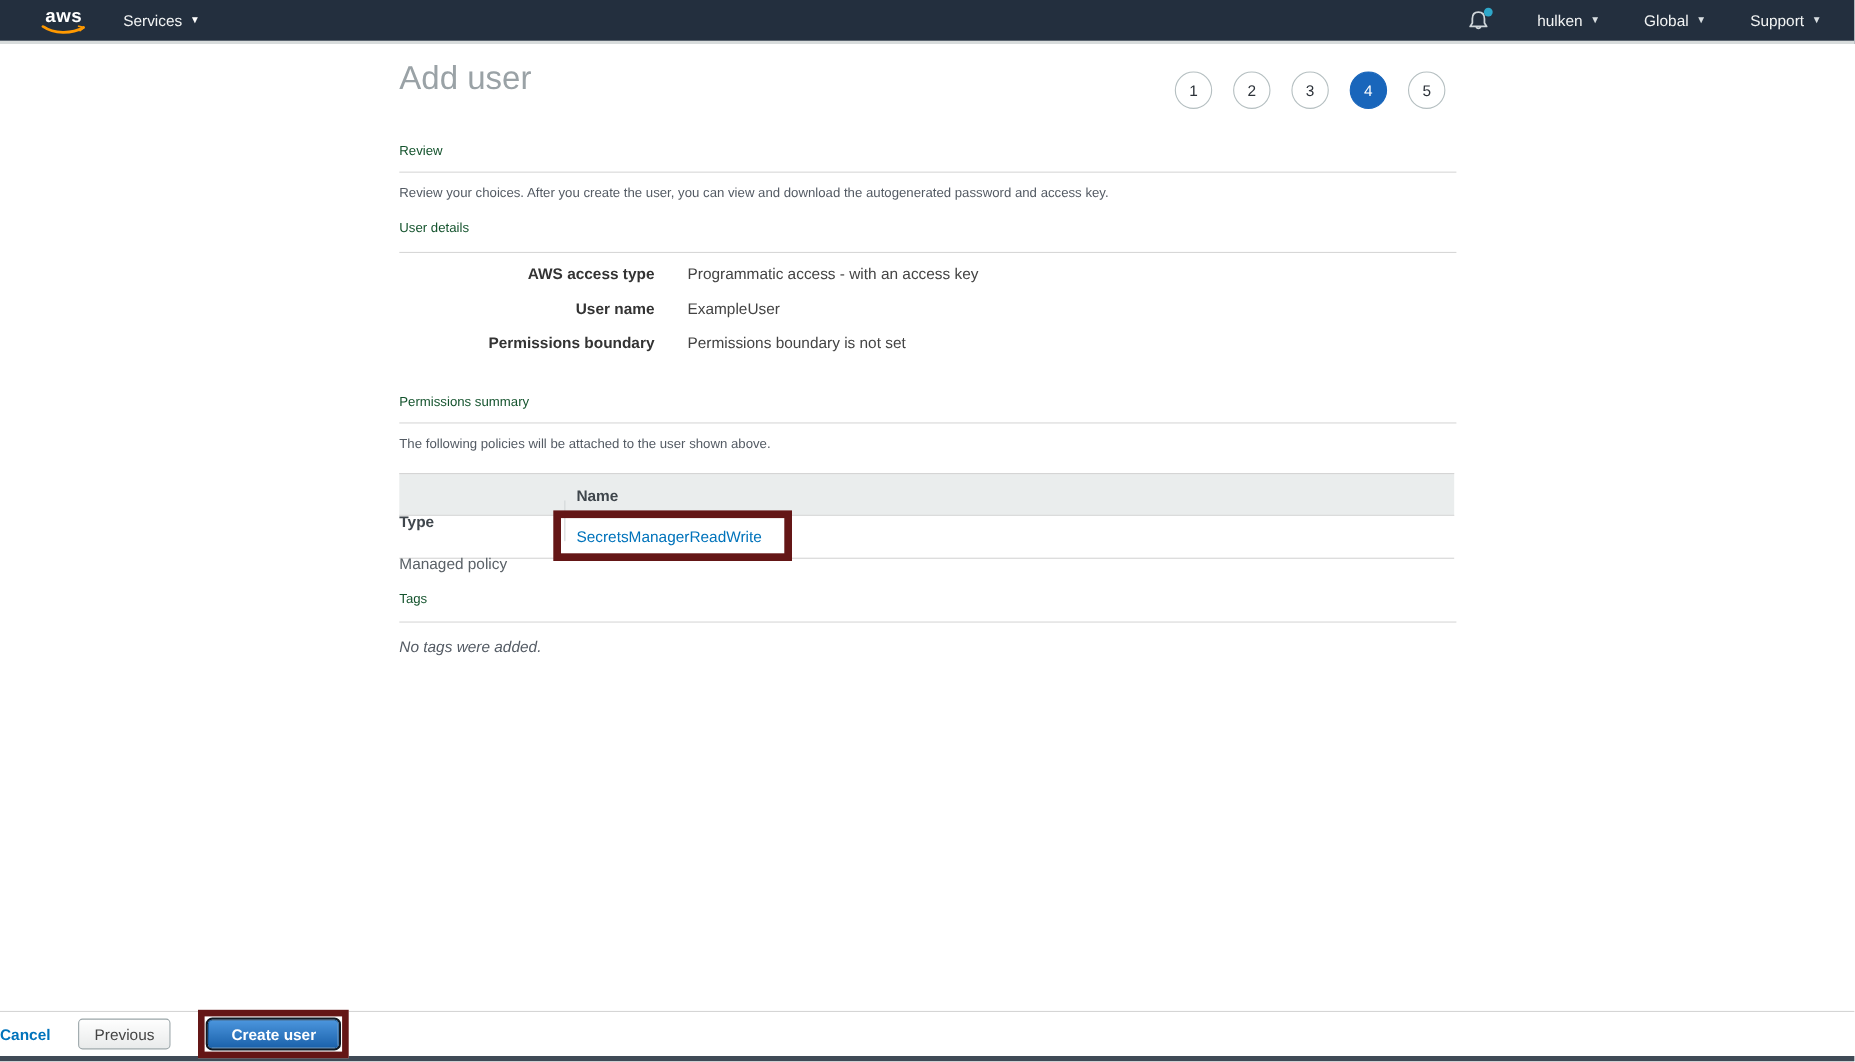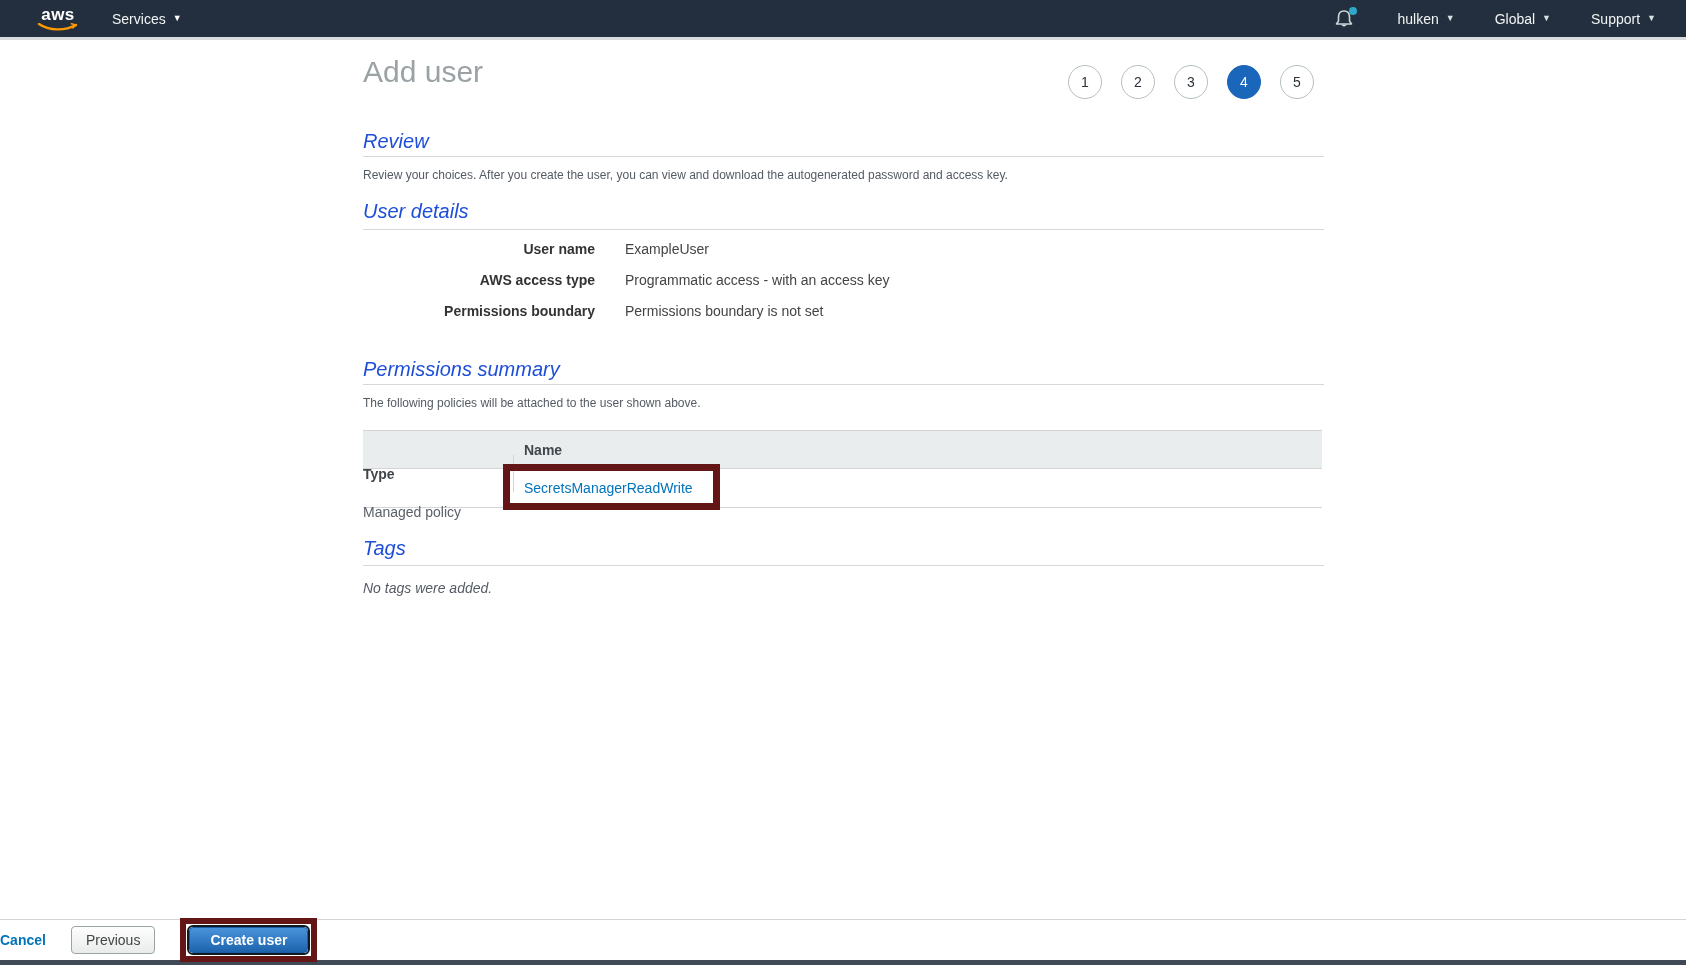--- a/index.html
+++ b/index.html
@@ -28,21 +28,21 @@
     position:absolute; top:15px; left:0; font-size:30px; color:#9aa2a6; font-weight:400;
   }
   .steps{position:absolute; top:25px; right:10px; display:flex; gap:19px;}
   .step{
     width:34px; height:34px; border-radius:50%; border:1px solid #b5bfc1; background:#fff;
     color:#2b3138; font-size:14px; display:flex; align-items:center; justify-content:center;
     box-sizing:border-box; cursor:pointer;
   }
   .step.active{background:#1966bb; border-color:#1966bb; color:#fff;}
   h2.sec{
-    position:absolute; left:0; margin:0; font-size:20px; font-weight:400; color:#1d4ed8;font-style:italic;
+    position:absolute; left:0; margin:0; font-size:12px; font-weight:400; color:#14532d;
   }
   .divider{position:absolute; left:0; width:961px; height:1px; background:#d7d7d7;}
   .desc{position:absolute; left:0; font-size:12px; color:#545b64;}
   
   .detail-rows{position:absolute; left:0; top:200px; width:700px;}
   .drow{display:flex; margin-bottom:12px; font-size:14px; line-height:19px;}
   .dlabel{width:232px; text-align:right; font-weight:bold; color:#333;}
   .dvalue{margin-left:30px; color:#444;}
   
   .ptable{position:absolute; left:0; top:390px; width:959px; font-size:14px;}
@@ -141,26 +141,26 @@
     </div>
 
     <h2 class="sec" style="top:90px;">Review</h2>
     <div class="divider" style="top:116px;"></div>
     <div class="desc" style="top:128px;">Review your choices. After you create the user, you can view and download the autogenerated password and access key.</div>
 
     <h2 class="sec" style="top:160px;">User details</h2>
     <div class="divider" style="top:189px;"></div>
     <div class="detail-rows">
       <div class="drow">
+        <div class="dlabel">AWS access type</div>
+        <div class="dvalue">Programmatic access - with an access key</div>
+      </div>
+      <div class="drow">
         <div class="dlabel">User name</div>
         <div class="dvalue">ExampleUser</div>
-      </div>
-      <div class="drow">
-        <div class="dlabel">AWS access type</div>
-        <div class="dvalue">Programmatic access - with an access key</div>
       </div>
       <div class="drow">
         <div class="dlabel">Permissions boundary</div>
         <div class="dvalue">Permissions boundary is not set</div>
       </div>
     </div>
 
     <h2 class="sec" style="top:318px;">Permissions summary</h2>
     <div class="divider" style="top:344px;"></div>
     <div class="desc" style="top:356px;">The following policies will be attached to the user shown above.</div>

